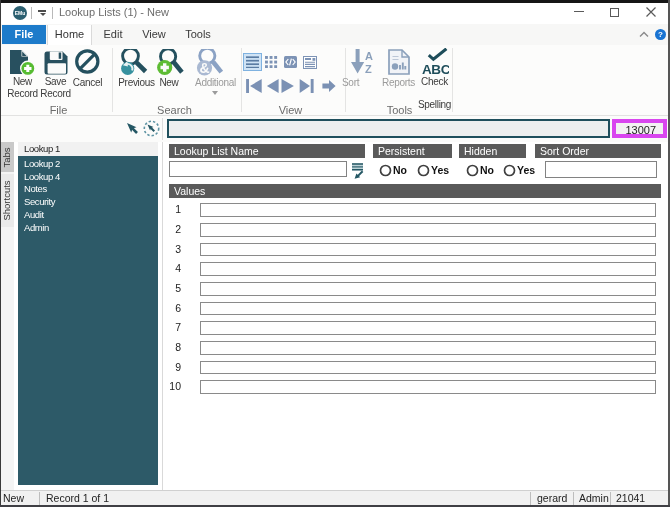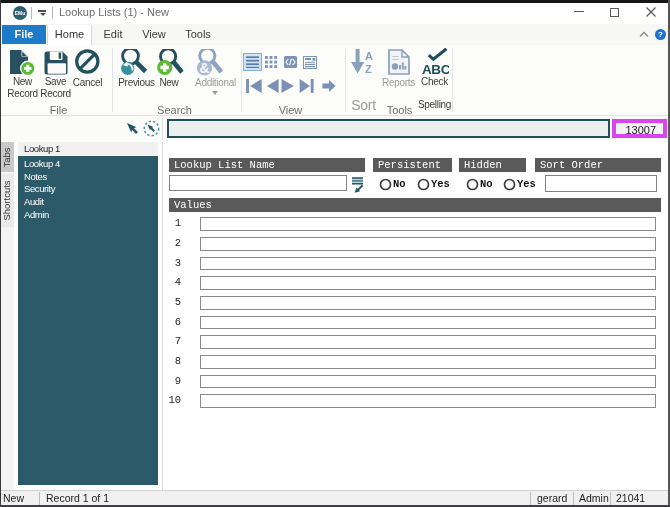--- a/index.html
+++ b/index.html
@@ -158,21 +158,21 @@
     <path d="M1,1 L14,1 L21,8 L21,25 L1,25 Z" fill="#f1f3f7" stroke="#8ba0bb" stroke-width="1.7"></path>
     <path d="M14,1 L14,8 L21,8" fill="none" stroke="#8ba0bb" stroke-width="1.4"></path>
     <path d="M4.5,7.5 h6 M4.5,10.5 h6" stroke="#bcc6d6" stroke-width="1.2"></path>
     <circle cx="7" cy="17.5" r="3.2" fill="#8ba0bb"></circle>
     <path d="M12,20.5 v-4.5 M14.8,20.5 v-7 M17.3,20.5 v-3.5" stroke="#8ba0bb" stroke-width="1.9"></path>
   </svg>
   <svg class="abs" style="left:419px;top:3px;" width="29" height="29" viewBox="0 0 29 29">
     <path d="M8.8,7.2 L13.4,11.3 L26.4,0.8" stroke="#1e4d5a" stroke-width="3.1" fill="none"></path>
     <text x="2" y="25.5" font-size="13.5" font-weight="bold" fill="#1e4d5a" letter-spacing="-0.4" font-family="Liberation Sans">ABC</text>
   </svg>
-  <div class="abs" style="left:341px;top:32px;width:43px;text-align:center;font-size:14px;letter-spacing:-0.3px;color:#9b9b9b;margin-top:20px;">Sort</div>
+  <div class="abs" style="left:341px;top:32px;width:43px;font-size:10px;letter-spacing:-0.3px;color:#9b9b9b;">Sort</div>
   <div class="abs" style="left:376px;top:32px;width:43px;text-align:center;font-size:10px;letter-spacing:-0.3px;color:#9b9b9b;">Reports</div>
   <div class="abs" style="left:412px;top:32px;width:43px;text-align:center;font-size:10px;letter-spacing:-0.3px;color:#3c3c3c;line-height:9px;">
       <div>Check</div>
       <div style="margin-top:14px;">Spelling</div>
     </div>
   <div class="abs" style="left:377px;top:59px;width:43px;text-align:center;font-size:11px;color:#6b6b6b;">Tools</div>
 </div>
 
 <div class="abs" style="left:1px;top:116px;width:667px;height:26px;background:#fbfbfa;">
   <svg class="abs" style="left:125px;top:6px;" width="13" height="14" viewBox="0 0 13 14">
@@ -192,31 +192,32 @@
 <div class="abs" style="left:1px;top:142px;width:13px;height:348px;background:#f4f4f4;">
   <div class="abs" style="left:0;top:0;width:13px;height:30px;background:#c9c9c9;"></div>
   <div class="abs" style="left:-9px;top:9px;width:31px;height:13px;transform:rotate(-90deg);font-size:9.5px;color:#333;text-align:center;">Tabs</div>
   <div class="abs" style="left:0;top:32px;width:13px;height:53px;background:#eaeaea;"></div>
   <div class="abs" style="left:-20px;top:52px;width:53px;height:13px;transform:rotate(-90deg);font-size:9.5px;color:#333;text-align:center;">Shortcuts</div>
 </div>
 
 <div class="abs" style="left:18px;top:142px;width:140px;height:343px;background:#2d5a68;">
   <div style="height:14px;background:#f1f1f1;color:#222;font-size:9.5px;letter-spacing:-0.4px;line-height:14px;padding-left:6px;">Lookup 1</div>
   <div style="color:#fff;font-size:9.5px;letter-spacing:-0.4px;line-height:12.7px;padding-left:6px;padding-top:2px;">
+    <div>Lookup 2</div>
       <div>Lookup 4</div>
       <div>Notes</div>
       <div>Security</div>
       <div>Audit</div>
       <div>Admin</div>
   </div>
 </div>
 
 <div class="abs" style="left:162px;top:142px;width:1px;height:348px;background:#d9d9d9;"></div>
 
-<div class="abs" style="left:166px;top:156px;width:502px;height:348px;background:#fff;font-family:Liberation Mono, monospace;">
+<div class="abs" style="left:166px;top:142px;width:502px;height:348px;background:#fff;">
 
   <div class="abs" style="left:3px;top:2px;width:196px;height:14px;background:#5a5a5a;color:#fff;font-size:10.5px;line-height:14px;padding-left:5px;">Lookup List Name</div>
   <div class="abs" style="left:207px;top:2px;width:79px;height:14px;background:#5a5a5a;color:#fff;font-size:10.5px;line-height:14px;padding-left:5px;">Persistent</div>
   <div class="abs" style="left:293px;top:2px;width:67px;height:14px;background:#5a5a5a;color:#fff;font-size:10.5px;line-height:14px;padding-left:5px;">Hidden</div>
   <div class="abs" style="left:369px;top:2px;width:126px;height:14px;background:#5a5a5a;color:#fff;font-size:10.5px;line-height:14px;padding-left:5px;">Sort Order</div>
 
   <div class="abs" style="left:3px;top:19px;width:178px;height:16px;background:#fff;border:1px solid #828282;"></div>
   <svg class="abs" style="left:186px;top:21px;" width="13" height="16" viewBox="0 0 13 16">
     <rect x="0" y="0.5" width="11" height="6.8" fill="#bdd2d7"></rect>
     <path d="M0,1 h11 M0,6.8 h11" stroke="#245764" stroke-width="1.5"></path>

